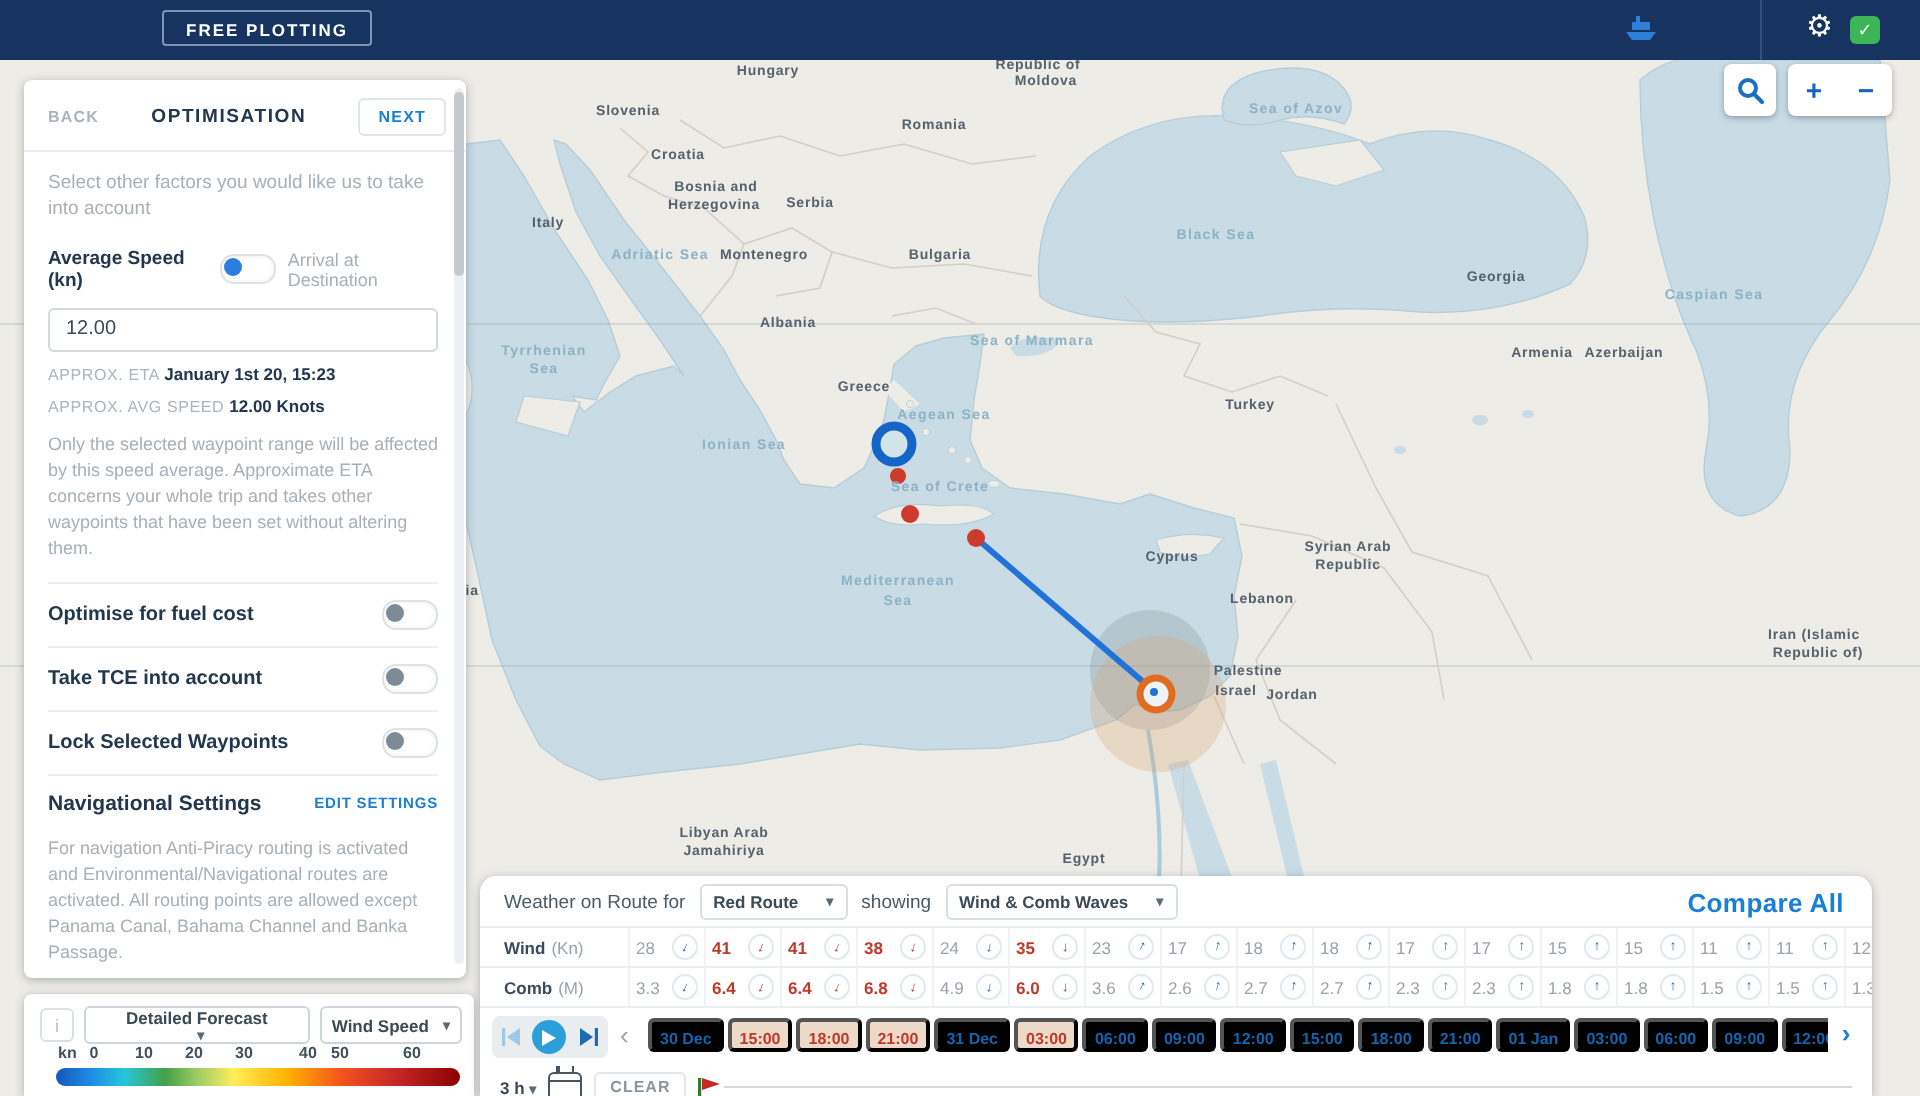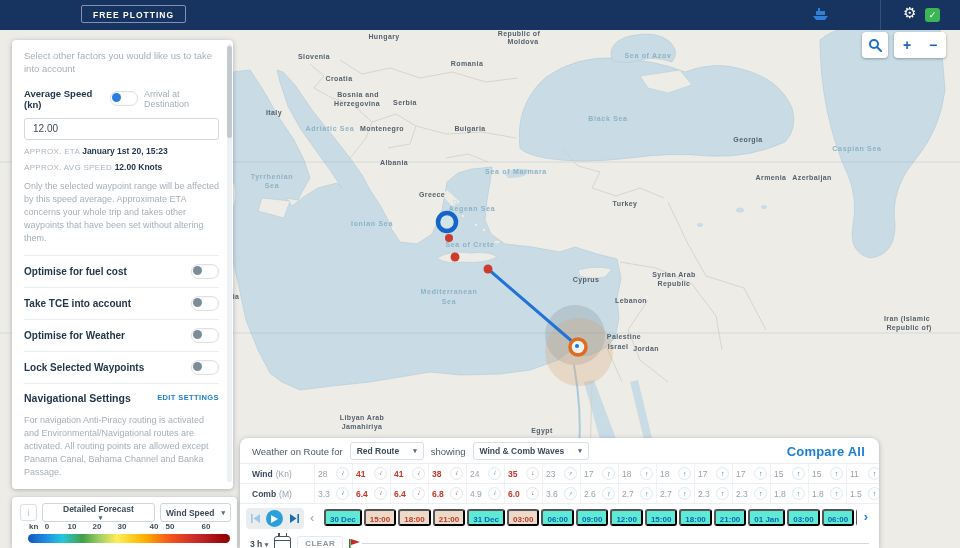--- a/index.html
+++ b/index.html
@@ -70,21 +70,21 @@
   .fc-select .chev{font-size:7px;color:#5a6a76;margin-left:4px;}
   #fcMode{width:116px;flex-direction:column;}
   #fcLayer{width:68px;}
   .scale-ticks{position:absolute;left:0;top:25px;width:225px;height:10px;}
   .scale-ticks span{position:absolute;font-size:8px;font-weight:bold;color:#42505c;transform:translateX(-50%);}
   .scale-unit{position:absolute;left:17px;top:25px;font-size:8px;font-weight:bold;color:#42505c;}
   .scale-bar{position:absolute;left:16px;right:7px;top:37px;height:9px;border-radius:5px;
      background:linear-gradient(90deg,#1257b8 0%,#1e88e5 8%,#26c6da 17%,#43a047 27%,#9ccc65 35%,
                 #ffee58 44%,#ffb300 57%,#f4511e 71%,#c62828 84%,#8e0000 100%);}
   
-  #weather{left:240px;top:438px;width:639px;height:110px;border-radius:8px 8px 0 0;overflow:hidden;}
+  #weather{left:240px;top:438px;width:696px;height:110px;border-radius:8px 8px 0 0;overflow:hidden;}
   .wx-head{display:flex;align-items:center;gap:7px;padding:4px 14px 3px 12px;}
   .wx-title{font-size:9.5px;color:#4a5a66;}
   .wx-select{height:16px;border:1px solid #d9dee2;border-radius:3px;display:flex;align-items:center;
              padding:0 6px;font-size:8.5px;font-weight:bold;color:#3c4a56;cursor:pointer;gap:14px;}
   .wx-select .chev{font-size:7px;color:#5a6a76;}
   .wx-compare{margin-left:auto;font-size:13px;font-weight:bold;color:#1a7fd4;cursor:pointer;letter-spacing:.2px;}
   .wx-table{border-top:1px solid #eceff1;}
   .wx-row{display:flex;height:19px;border-bottom:1px solid #eceff1;align-items:stretch;}
   .wx-rowlab{flex:0 0 62px;display:flex;align-items:center;padding-left:12px;font-size:8.5px;color:#3a4a5a;}
   .wx-rowlab b{font-weight:bold;margin-right:3px;}
@@ -101,21 +101,21 @@
   
   .tl{position:relative;height:25px;margin-top:3px;}
   .transport{position:absolute;left:6px;top:1px;width:54px;height:21px;background:#e9edf0;border-radius:4px;
              display:flex;align-items:center;justify-content:space-around;padding:0 2px;}
   .t-ico{cursor:pointer;display:flex;}
   .playbtn{width:17px;height:17px;border-radius:50%;background:#2b9fd9;display:flex;align-items:center;
            justify-content:center;cursor:pointer;}
   .prev-chev{position:absolute;left:70px;top:3px;font-size:13px;color:#9aa7b0;cursor:pointer;}
   .chips{position:absolute;left:84px;right:22px;top:2px;height:17px;display:flex;gap:2px;overflow:hidden;}
   .chip{flex:0 0 auto;min-width:32px;padding:0 4px;height:17px;line-height:17px;text-align:center;
-        border-radius:3px;font-size:8px;font-weight:bold;background:#5eead4;color:#1464ad;cursor:pointer;}
+        border-radius:3px;font-size:8px;font-weight:bold;background:#000000;color:#1464ad;cursor:pointer;}
   .chip.warn{background:#edd9c8;color:#bf3a2b;}
   .next-chev{position:absolute;right:5px;top:1px;width:16px;height:19px;background:#fff;border-radius:3px;
         font-size:13px;color:#1a7fd4;text-align:center;line-height:18px;cursor:pointer;font-weight:bold;}
   
   .wx-foot{display:flex;align-items:center;gap:6px;padding:4px 10px 0 10px;}
   .intv{font-size:8.5px;font-weight:bold;color:#3c4a56;cursor:pointer;}
   .intv .chev{font-size:7px;color:#5a6a76;}
   .cal{width:15px;height:13px;border:1.4px solid #46555f;border-radius:3px;position:relative;cursor:pointer;}
   .cal:before,.cal:after{content:"";position:absolute;top:-4px;width:1.5px;height:4px;background:#46555f;}
   .cal:before{left:3px;} .cal:after{right:3px;}
@@ -277,20 +277,25 @@
       <rect x="4" y="4" width="9" height="4" fill="#2f7fd6"></rect>
       <path d="M1,9 L16,9 L13,13 L4,13 Z" fill="#2f7fd6"></path>
     </svg>
   </span>
   <div class="top-sep"></div>
   <span class="gear">⚙</span>
   <span class="check-badge">✓</span>
 </div>
 
 <div class="panel" id="sidebar">
+  <div class="sb-head">
+    <span class="sb-back">BACK</span>
+    <span class="sb-title">OPTIMISATION</span>
+    <button class="sb-next">NEXT</button>
+  </div>
   <div class="sb-body">
     <div class="sb-sub">Select other factors you would like us to take into account</div>
     <div class="speed-row">
       <span class="speed-lab">Average Speed (kn)</span>
       <span class="toggle on">
           <span class="knob"></span>
         </span>
       <span class="arr-lab">Arrival at Destination</span>
     </div>
     <input class="sb-input" value="12.00" style="">
@@ -305,26 +310,20 @@
     <div class="sb-note">Only the selected waypoint range will be affected by this speed average. Approximate ETA concerns your whole trip and takes other waypoints that have been set without altering them.</div>
     <div id="toggleRows">
         <div class="tg-row">
           <span class="tg-lab">Optimise for fuel cost</span>
           <span class="toggle">
             <span class="knob"></span>
           </span>
         </div>
         <div class="tg-row">
           <span class="tg-lab">Take TCE into account</span>
-          <span class="toggle">
-            <span class="knob"></span>
-          </span>
-        </div>
-        <div class="tg-row">
-          <span class="tg-lab">Optimise for Weather</span>
           <span class="toggle">
             <span class="knob"></span>
           </span>
         </div>
         <div class="tg-row">
           <span class="tg-lab">Lock Selected Waypoints</span>
           <span class="toggle">
             <span class="knob"></span>
           </span>
         </div>

